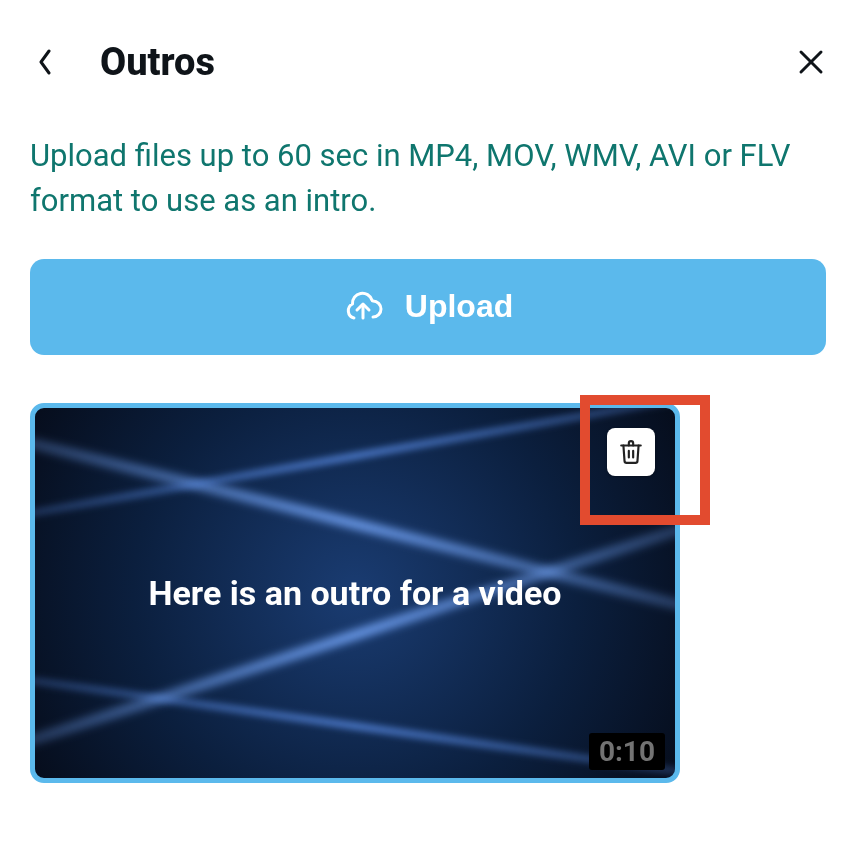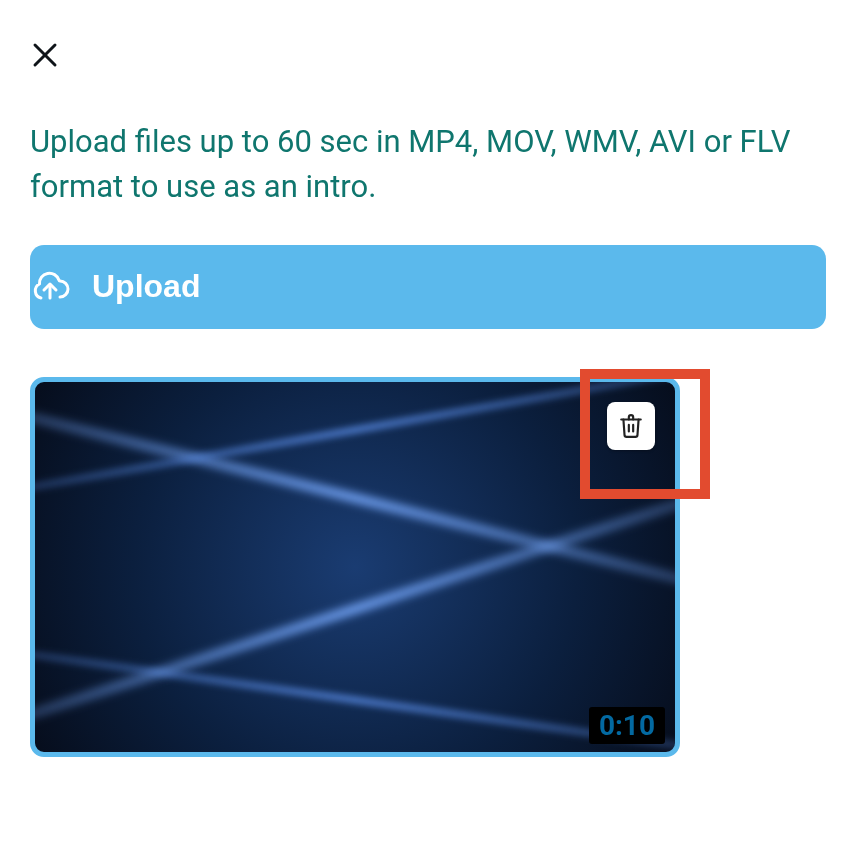--- a/index.html
+++ b/index.html
@@ -49,27 +49,27 @@
     color: #0f766e;
     line-height: 1.45;
     margin-bottom: 35px;
   }
   .upload-btn {
     width: 100%;
     background: #5bb9ec;
     color: #fff;
     border: none;
     border-radius: 14px;
-    padding: 22px 0;
+    padding: 28px 0;
     font-size: 32px;
     font-weight: 700;
     cursor: pointer;
     display: flex;
     align-items: center;
-    justify-content: flex-start;
+    justify-content: center;
     gap: 22px;
   }
   .upload-btn svg { width: 40px; height: 40px; }
   .thumb-wrap {
     margin-top: 48px;
     width: 650px;
     position: relative;
   }
   .thumb {
     width: 650px;
@@ -138,32 +138,40 @@
     height: 130px;
     border: 10px solid #e24b2f;
     z-index: 4;
     pointer-events: none;
   }
   .duration {
     position: absolute;
     bottom: 8px;
     right: 10px;
     background: #000;
-    color: #0369a1;
+    color: #737373;
     font-size: 28px;
     font-weight: 700;
     padding: 2px 10px;
     border-radius: 3px;
     z-index: 3;
   }
 </style>
 </head>
 <body>
 
 <div class="header">
+  <div class="header-left">
+    <div class="back-btn">
+      <svg viewBox="0 0 16 26" fill="none" stroke="#0f1419" stroke-width="3" stroke-linecap="round" stroke-linejoin="round">
+        <polyline points="12,2 4,13 12,24"></polyline>
+      </svg>
+    </div>
+    <h1 class="title">Outros</h1>
+  </div>
   <div class="close-btn">
     <svg viewBox="0 0 26 26" fill="none" stroke="#0f1419" stroke-width="3" stroke-linecap="round">
       <line x1="3" y1="3" x2="23" y2="23"></line>
       <line x1="23" y1="3" x2="3" y2="23"></line>
     </svg>
   </div>
 </div>
 
 <p class="description">Upload files up to 60 sec in MP4, MOV, WMV, AVI or FLV format to use as an intro.</p>
 
@@ -173,20 +181,21 @@
     <line x1="20" y1="31" x2="20" y2="18"></line>
     <polyline points="14,23 20,17 26,23"></polyline>
   </svg>
   <span>Upload</span>
 </button>
 
 <div class="thumb-wrap">
   <div class="thumb">
     <div class="beam3"></div>
     <div class="beam4"></div>
+    <div class="thumb-text">Here is an outro for a video</div>
     <div class="delete-btn">
       <svg viewBox="0 0 24 24" fill="none" stroke="#222" stroke-width="2" stroke-linecap="round" stroke-linejoin="round">
         <polyline points="3 6 5 6 21 6"></polyline>
         <path d="M19 6l-1 14a2 2 0 0 1-2 2H8a2 2 0 0 1-2-2L5 6"></path>
         <path d="M10 6V4a2 2 0 0 1 2-2h0a2 2 0 0 1 2 2v2"></path>
         <line x1="10" y1="11" x2="10" y2="17"></line>
         <line x1="14" y1="11" x2="14" y2="17"></line>
       </svg>
     </div>
     <div class="duration">0:10</div>

